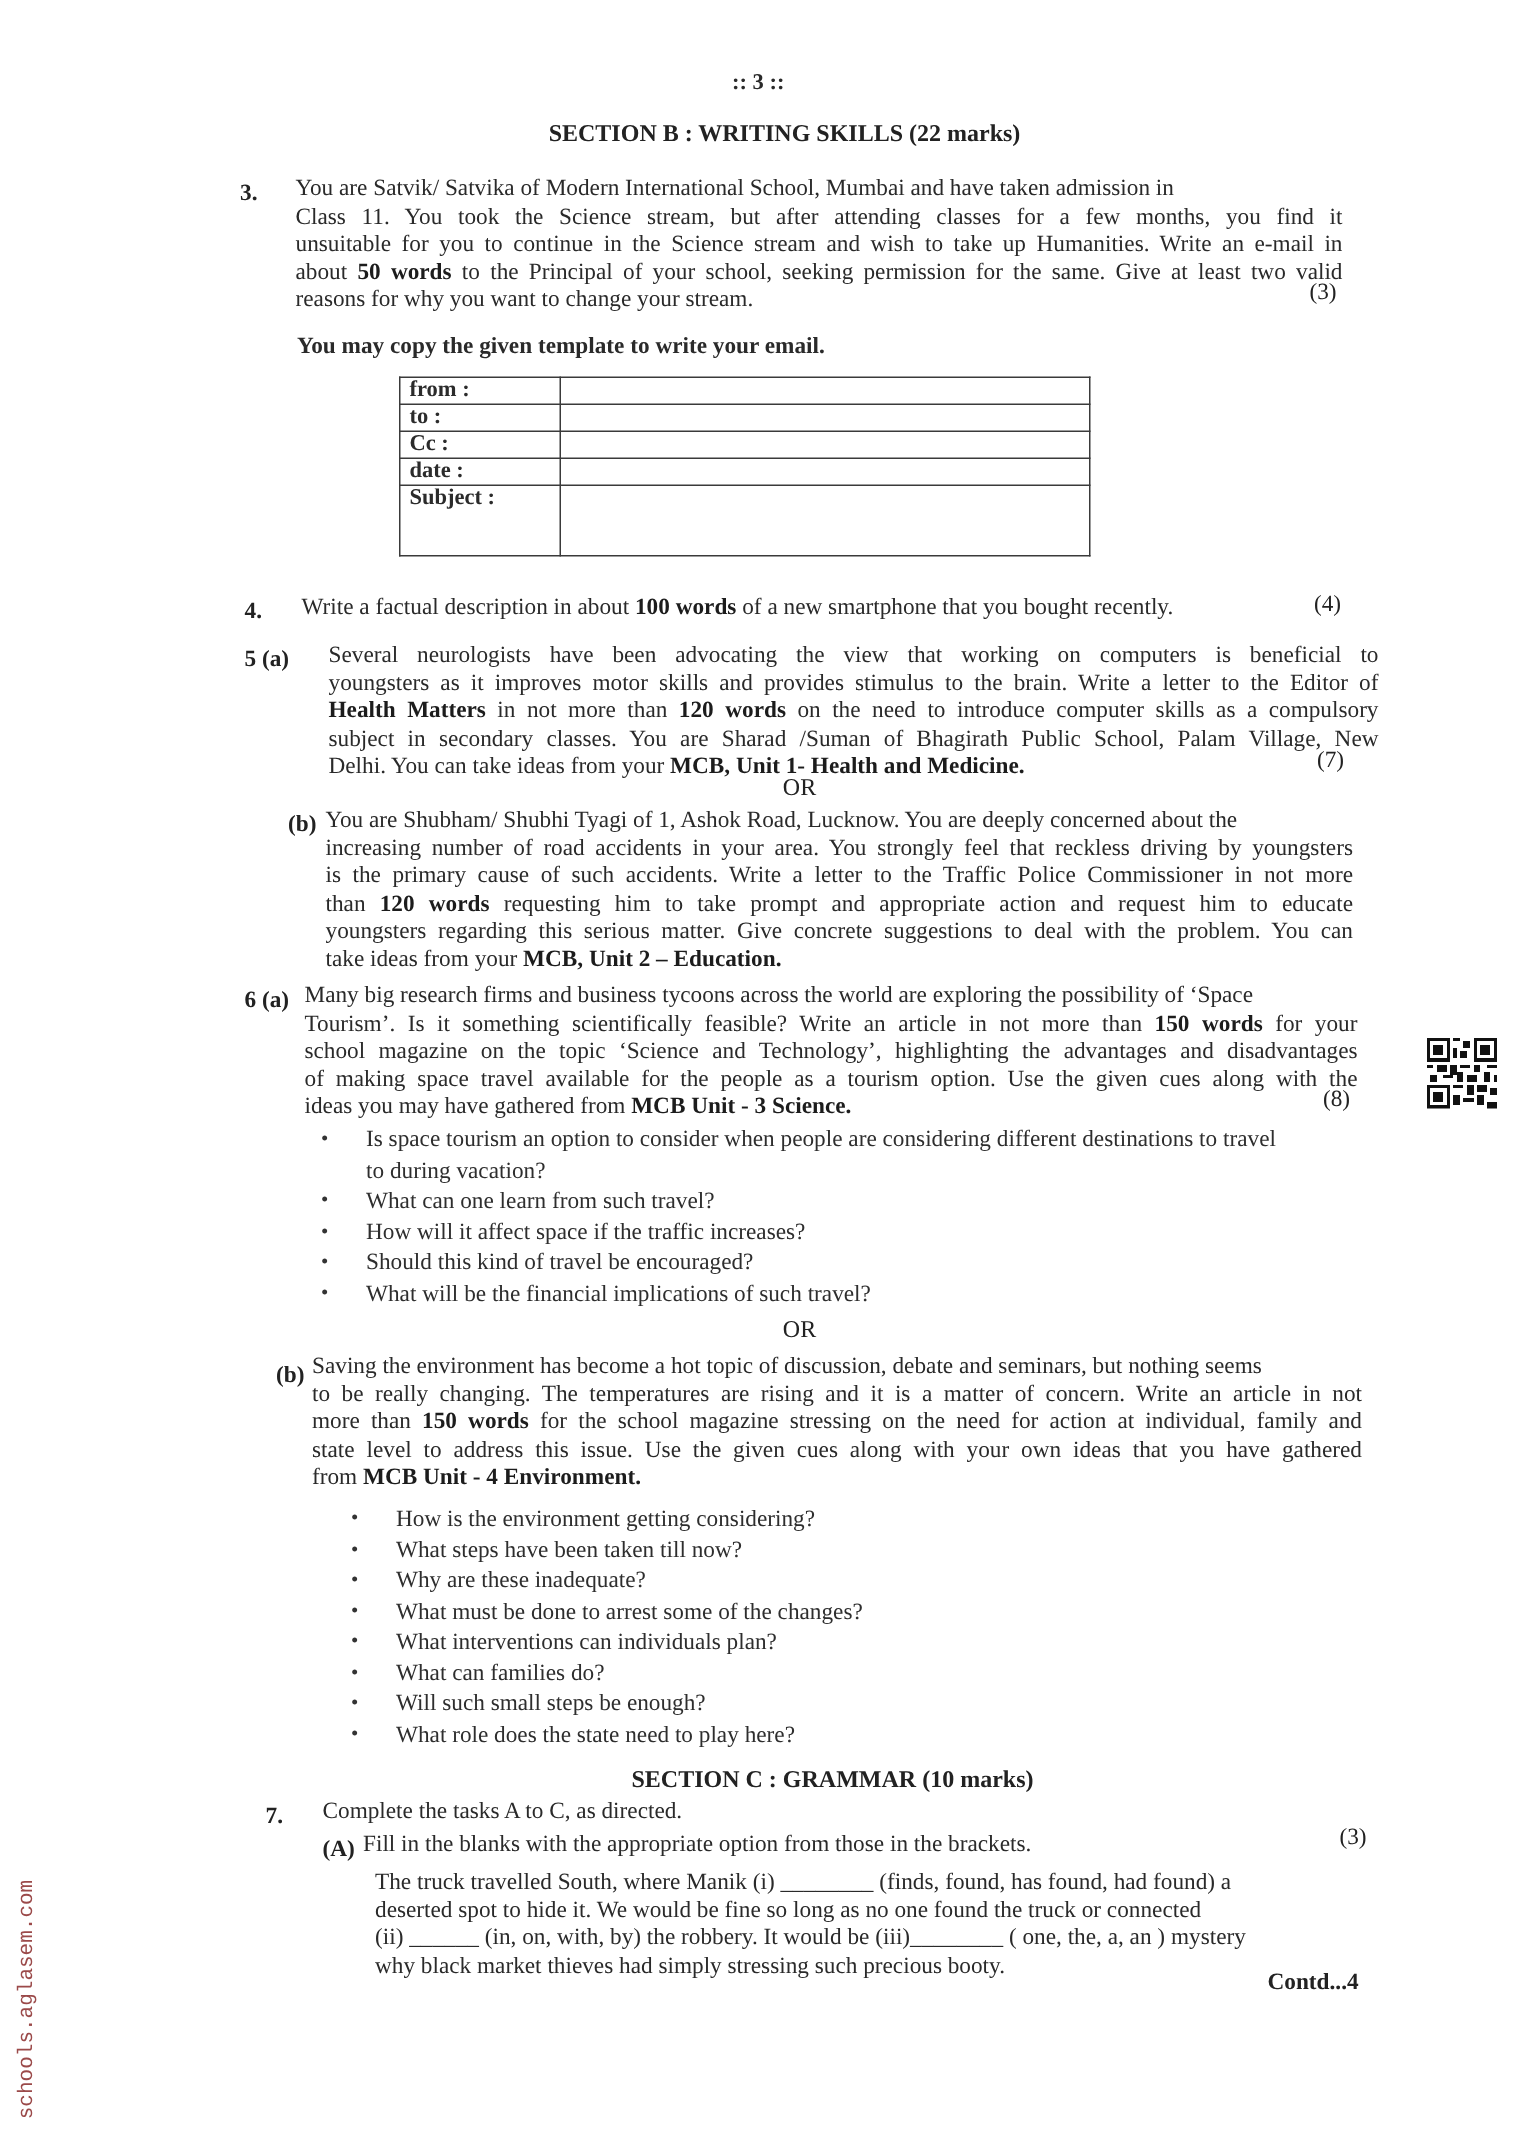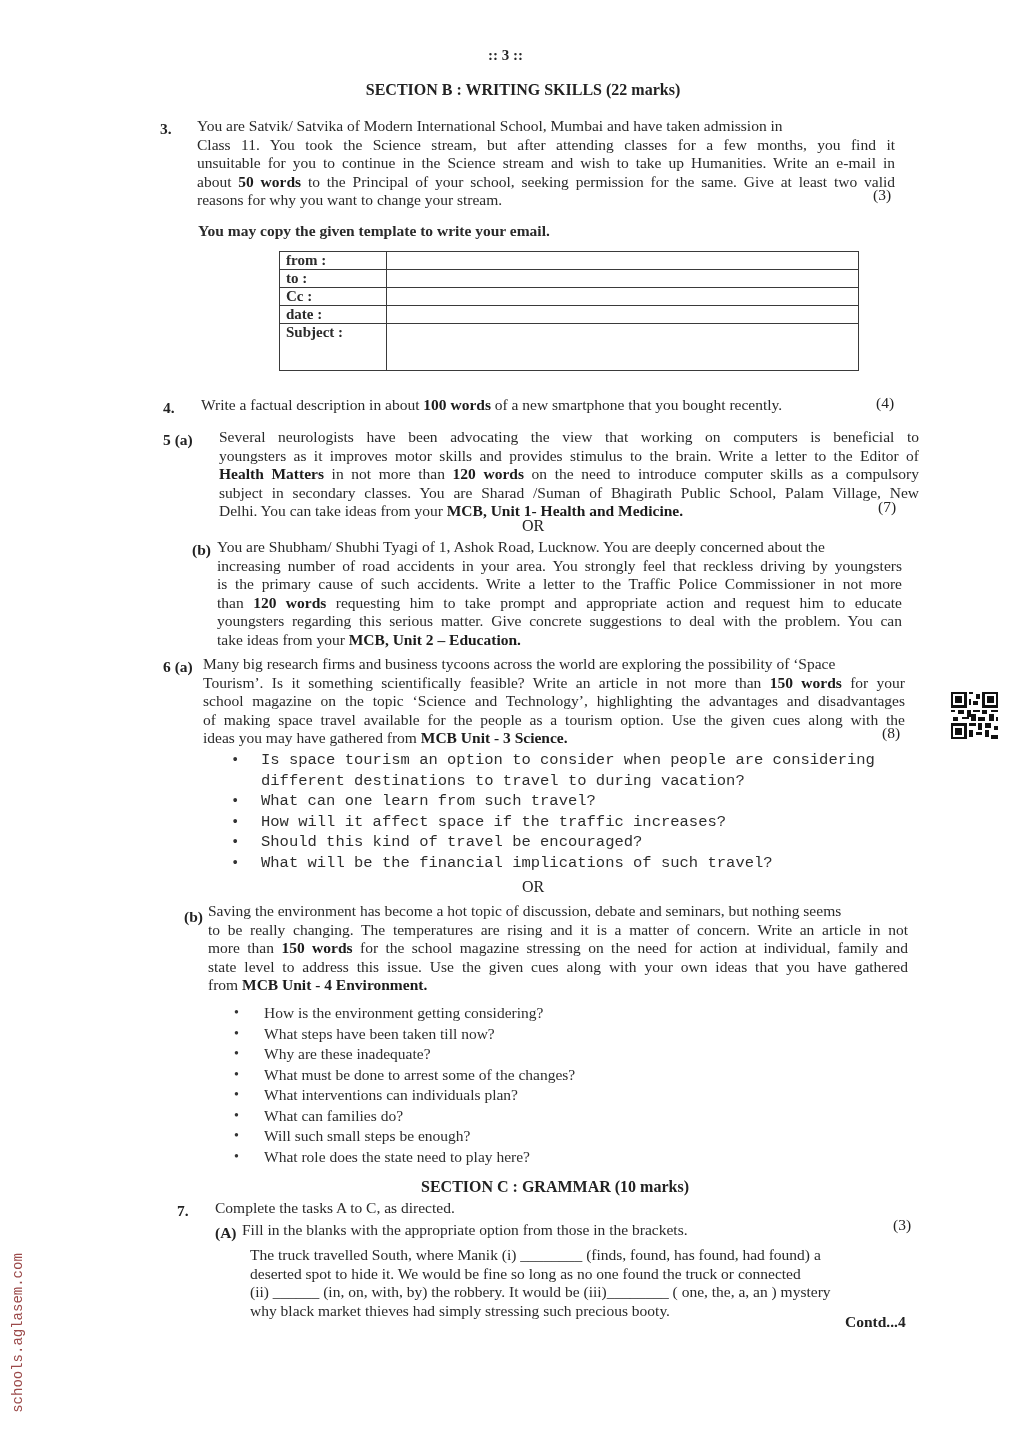--- a/index.html
+++ b/index.html
@@ -42,21 +42,21 @@
   <div>You are Satvik/ Satvika of Modern International School, Mumbai and have taken admission in</div>
   <div style="text-align:justify; text-align-last:justify;">Class 11. You took the Science stream, but after attending classes for a few months, you find it</div>
   <div style="text-align:justify; text-align-last:justify;">unsuitable for you to continue in the Science stream and wish to take up Humanities. Write an e-mail in</div>
   <div style="text-align:justify; text-align-last:justify;"><span>about </span><b>50 words</b><span> to the Principal of your school, seeking permission for the same. Give at least two valid</span></div>
   <div>reasons for why you want to change your stream.</div>
 </div>
 <div class="abs marks" style="left:873px; top:186px;">(3)</div>
 
 <div class="abs" style="left:198px; top:222px; font-size:15.5px; font-weight:bold; color:#2a2a2a;">You may copy the given template to write your email.</div>
 
-<table class="abs email" style="left:279px; top:251px; width:580px;">
+<table class="abs email" style="left:266px; top:251px; width:461px;">
   <tbody>
       <tr>
         <td class="lbl">from :</td>
         <td></td>
       </tr>
   <tr>
         <td class="lbl">to :</td>
         <td></td>
       </tr>
   <tr>
@@ -103,21 +103,21 @@
 <div class="abs qnum" style="left:163px; top:658px;">6 (a)</div>
 <div class="abs para" style="left:203px; top:655px; width:702px;">
   <div>Many big research firms and business tycoons across the world are exploring the possibility of ‘Space</div>
   <div style="text-align-last:justify;"><span>Tourism’. Is it something scientifically feasible?  Write an article in not more than </span><b>150 words</b><span> for your</span></div>
   <div style="text-align-last:justify;">school magazine on the topic ‘Science and Technology’, highlighting the advantages and disadvantages</div>
   <div style="text-align-last:justify;">of making space travel available for the people as a tourism option. Use the given cues along with the</div>
   <div><span>ideas you may have gathered from </span><b>MCB Unit - 3 Science.</b></div>
 </div>
 <div class="abs marks" style="left:882px; top:724px;">(8)</div>
 
-<ul class="abs bullets" style="left:231px; top:750px; width:650px;font-family:Liberation Mono, monospace;">
+<ul class="abs bullets" style="left:214px; top:750px; width:650px;">
   <li>Is space tourism an option to consider when people are considering different destinations to travel to during vacation?</li>
   <li>What can one learn from such travel?</li>
   <li>How will it affect space if the traffic increases?</li>
   <li>Should this kind of travel be encouraged?</li>
   <li>What will be the financial implications of such travel?</li>
 </ul>
 
 <div class="abs or" style="top:878px;">OR</div>
 
 <div class="abs qnum" style="left:184px; top:908px;">(b)</div>

